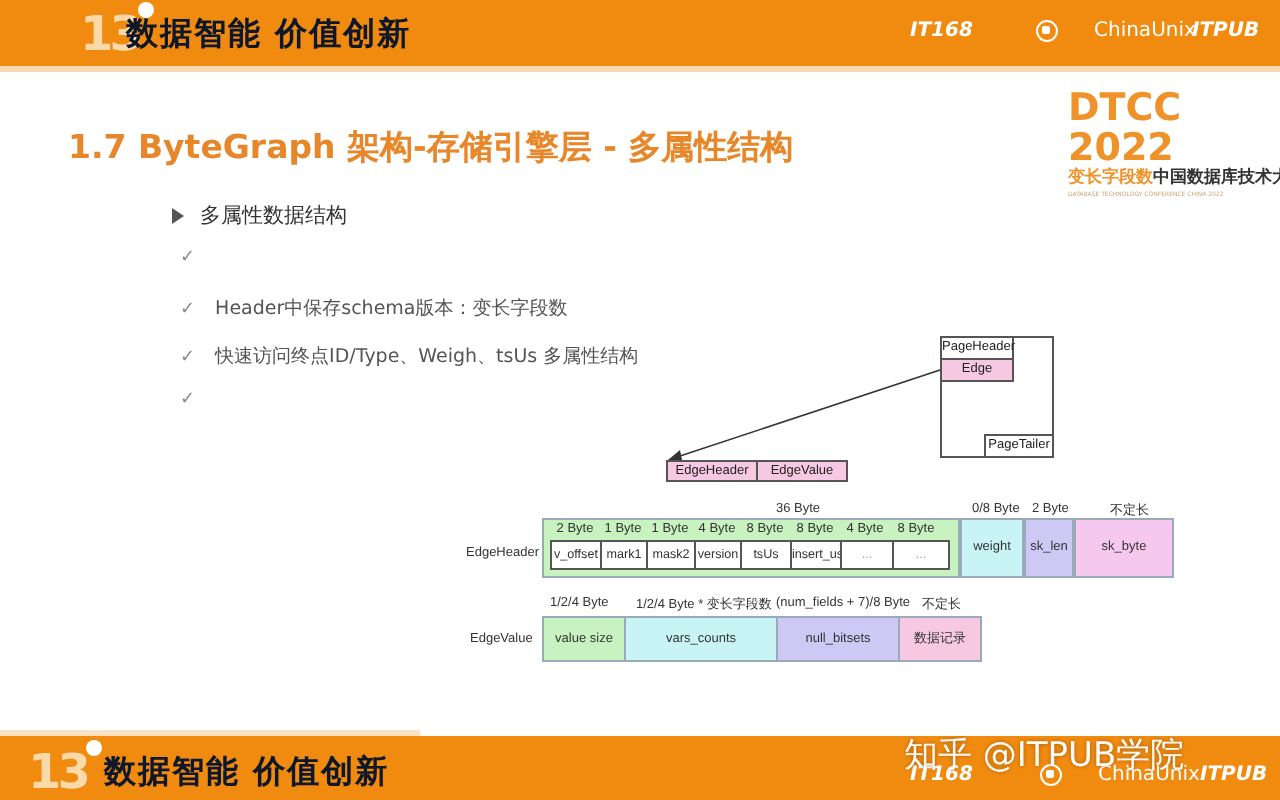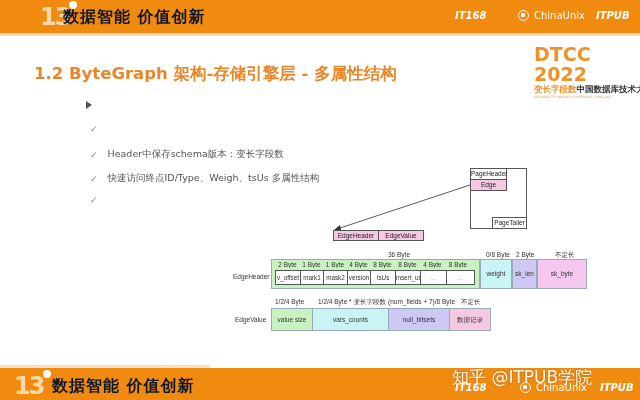--- a/index.html
+++ b/index.html
@@ -9,21 +9,21 @@
   .band { position: absolute; left: 0; width: 640px; background: #f18b10; }
   .band-top { top: 0; height: 33px; }
   .band-top-shadow { position: absolute; top: 33px; left: 0; width: 640px; height: 3px; background: #f8d9b4; }
   .band-bottom { top: 368px; height: 32px; }
   .band-bottom-shadow { position: absolute; top: 365px; left: 0; width: 210px; height: 3px; background: #fbe2c4; }
 
   .logo13 { position: absolute; font-family: "DejaVu Sans", sans-serif; font-weight: bold; color: #fbd9a8; font-size: 24px; letter-spacing: -2px; }
   .logo13 .dot { position: absolute; top: -2px; right: -8px; width: 8px; height: 8px; border-radius: 50%; background: #fff; }
   .slogan { position: absolute; color: #0f172a; font-weight: bold; font-size: 16px; letter-spacing: 1px; }
   .sponsor { position: absolute; color: #ffffff; font-size: 10px; font-weight: bold; font-style: italic; }
-  .sponsor-cu { font-style: normal; font-weight: normal; font-size: 10px; display: flex; align-items: center; gap: 5px; }
+  .sponsor-cu { font-style: normal; font-weight: normal; font-size: 10px; display: flex; align-items: center; gap: 18px; }
   .cu-circle { width: 11px; height: 11px; border-radius: 50%; border: 1.5px solid #fff; display: inline-block; position: relative; }
   .cu-circle::after { content: ""; position: absolute; left: 2px; top: 2px; width: 4px; height: 4px; background: #fff; border-radius: 1px; }
 
   .title { position: absolute; left: 34px; top: 63px; color: #e8862a; font-size: 16.5px; font-weight: bold; font-family: "DejaVu Sans", sans-serif; }
   .dtcc { position: absolute; left: 534px; top: 44px; width: 100px; }
   .dtcc-main { color: #f0922a; font-size: 19px; font-weight: bold; letter-spacing: 0; line-height: 20px; font-family: "DejaVu Sans", sans-serif; }
   .dtcc-sub { font-size: 8.5px; font-weight: bold; color: #333; line-height: 11px; white-space: nowrap; }
   .dtcc-sub .lead { color: #f0922a; }
   .dtcc-tiny { font-size: 3px; color: #c9a57a; white-space: nowrap; }
 
@@ -65,30 +65,31 @@
 <div class="band-top-shadow"></div>
 <div class="logo13" style="left:40px; top:3px;"><span>13</span><span class="dot"></span></div>
 <div class="slogan" style="left:63px; top:7px;">数据智能  价值创新</div>
 <div class="sponsor" style="left:455px; top:10px;">IT168</div>
 <div class="sponsor sponsor-cu" style="left:518px; top:10px;">
     <span class="cu-circle"></span>
     <span>ChinaUnix</span>
   </div>
 <div class="sponsor" style="left:596px; top:10px;">ITPUB</div>
 
-<div class="title">1.2 ByteGraph 架构-存储引擎层 - 多属性结构</div>
+<div class="title">1.7 ByteGraph 架构-存储引擎层 - 多属性结构</div>
 
 <div class="dtcc">
   <div class="dtcc-main">DTCC 2022</div>
   <div class="dtcc-sub"><span class="lead">变长字段数</span><span>中国数据库技术大会</span></div>
   <div class="dtcc-tiny">DATABASE TECHNOLOGY CONFERENCE CHINA 2022</div>
 </div>
 
 <div class="section-head">
   <span class="arrow-bullet"></span>
+  <span>多属性数据结构</span>
 </div>
 <div class="bullet" style="top:124px;">
     <span class="check">✓</span>
   </div>
 <div class="bullet" style="top:148px;">
     <span class="check">✓</span>
     <span>Header中保存schema版本：变长字段数</span>
   </div>
 <div class="bullet" style="top:172px;">
     <span class="check">✓</span>

